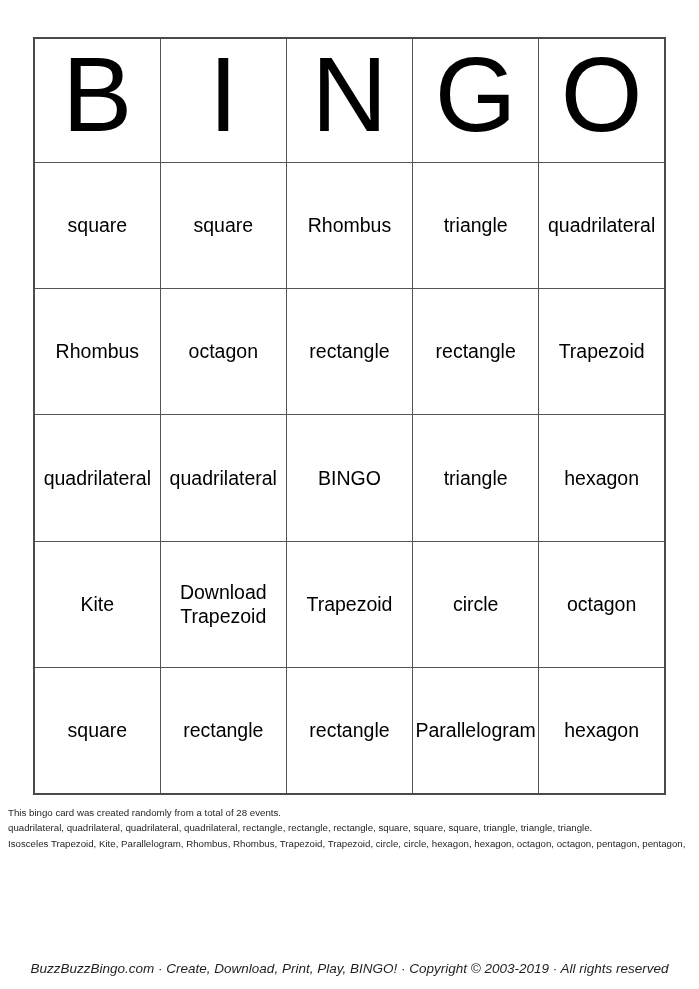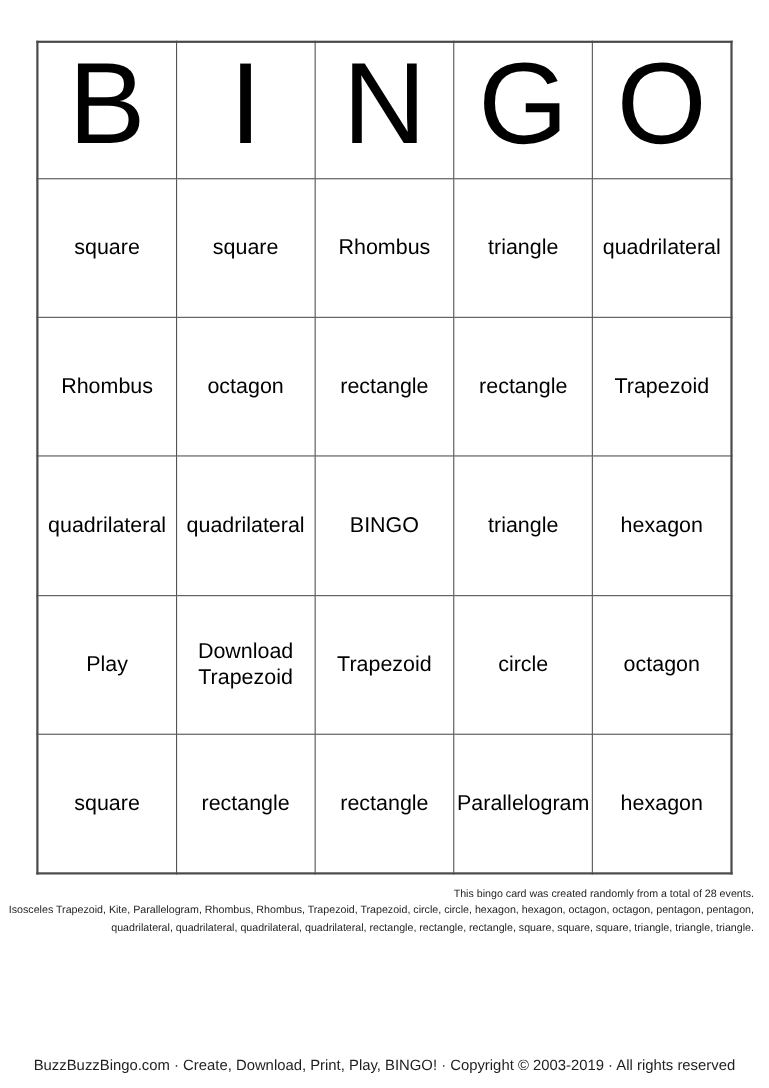--- a/index.html
+++ b/index.html
@@ -53,31 +53,31 @@
     font-weight: 400;
   }
   .note {
     position: absolute;
     left: 8px;
     top: 805px;
     font-size: 9.7px;
     line-height: 15.4px;
     color: var(--muted-text-color, #1f1f1f);
     white-space: nowrap;
-    text-align: right;
   }
   .copyright {
     position: absolute;
     left: 0;
     top: 961px;
     width: 100%;
     text-align: center;
     font-size: 13.5px;
     line-height: 16px;
     color: var(--muted-text-color, #1f1f1f);
+    font-style: italic;
   }
 </style>
 </head>
 <body>
 
 <table class="card">
   <thead>
     <tr>
       <th>B</th>
       <th>I</th>
@@ -102,35 +102,35 @@
       <td>Trapezoid</td>
     </tr>
     <tr>
       <td>quadrilateral</td>
       <td>quadrilateral</td>
       <td>BINGO</td>
       <td>triangle</td>
       <td>hexagon</td>
     </tr>
     <tr>
-      <td>Play</td>
+      <td>Kite</td>
       <td>Download Trapezoid</td>
       <td>Trapezoid</td>
       <td>circle</td>
       <td>octagon</td>
     </tr>
     <tr>
       <td>square</td>
       <td>rectangle</td>
       <td>rectangle</td>
       <td>Parallelogram</td>
       <td>hexagon</td>
     </tr>
   </tbody>
 </table>
 
 <div class="note">
   <div>This bingo card was created randomly from a total of 28 events.</div>
+  <div>quadrilateral, quadrilateral, quadrilateral, quadrilateral, rectangle, rectangle, rectangle, square, square, square, triangle, triangle, triangle.</div>
   <div>Isosceles Trapezoid, Kite, Parallelogram, Rhombus, Rhombus, Trapezoid, Trapezoid, circle, circle, hexagon, hexagon, octagon, octagon, pentagon, pentagon,</div>
-  <div>quadrilateral, quadrilateral, quadrilateral, quadrilateral, rectangle, rectangle, rectangle, square, square, square, triangle, triangle, triangle.</div>
 </div>
 
 <div class="copyright">BuzzBuzzBingo.com · Create, Download, Print, Play, BINGO! · Copyright © 2003-2019 · All rights reserved</div>
 
 </body></html>

